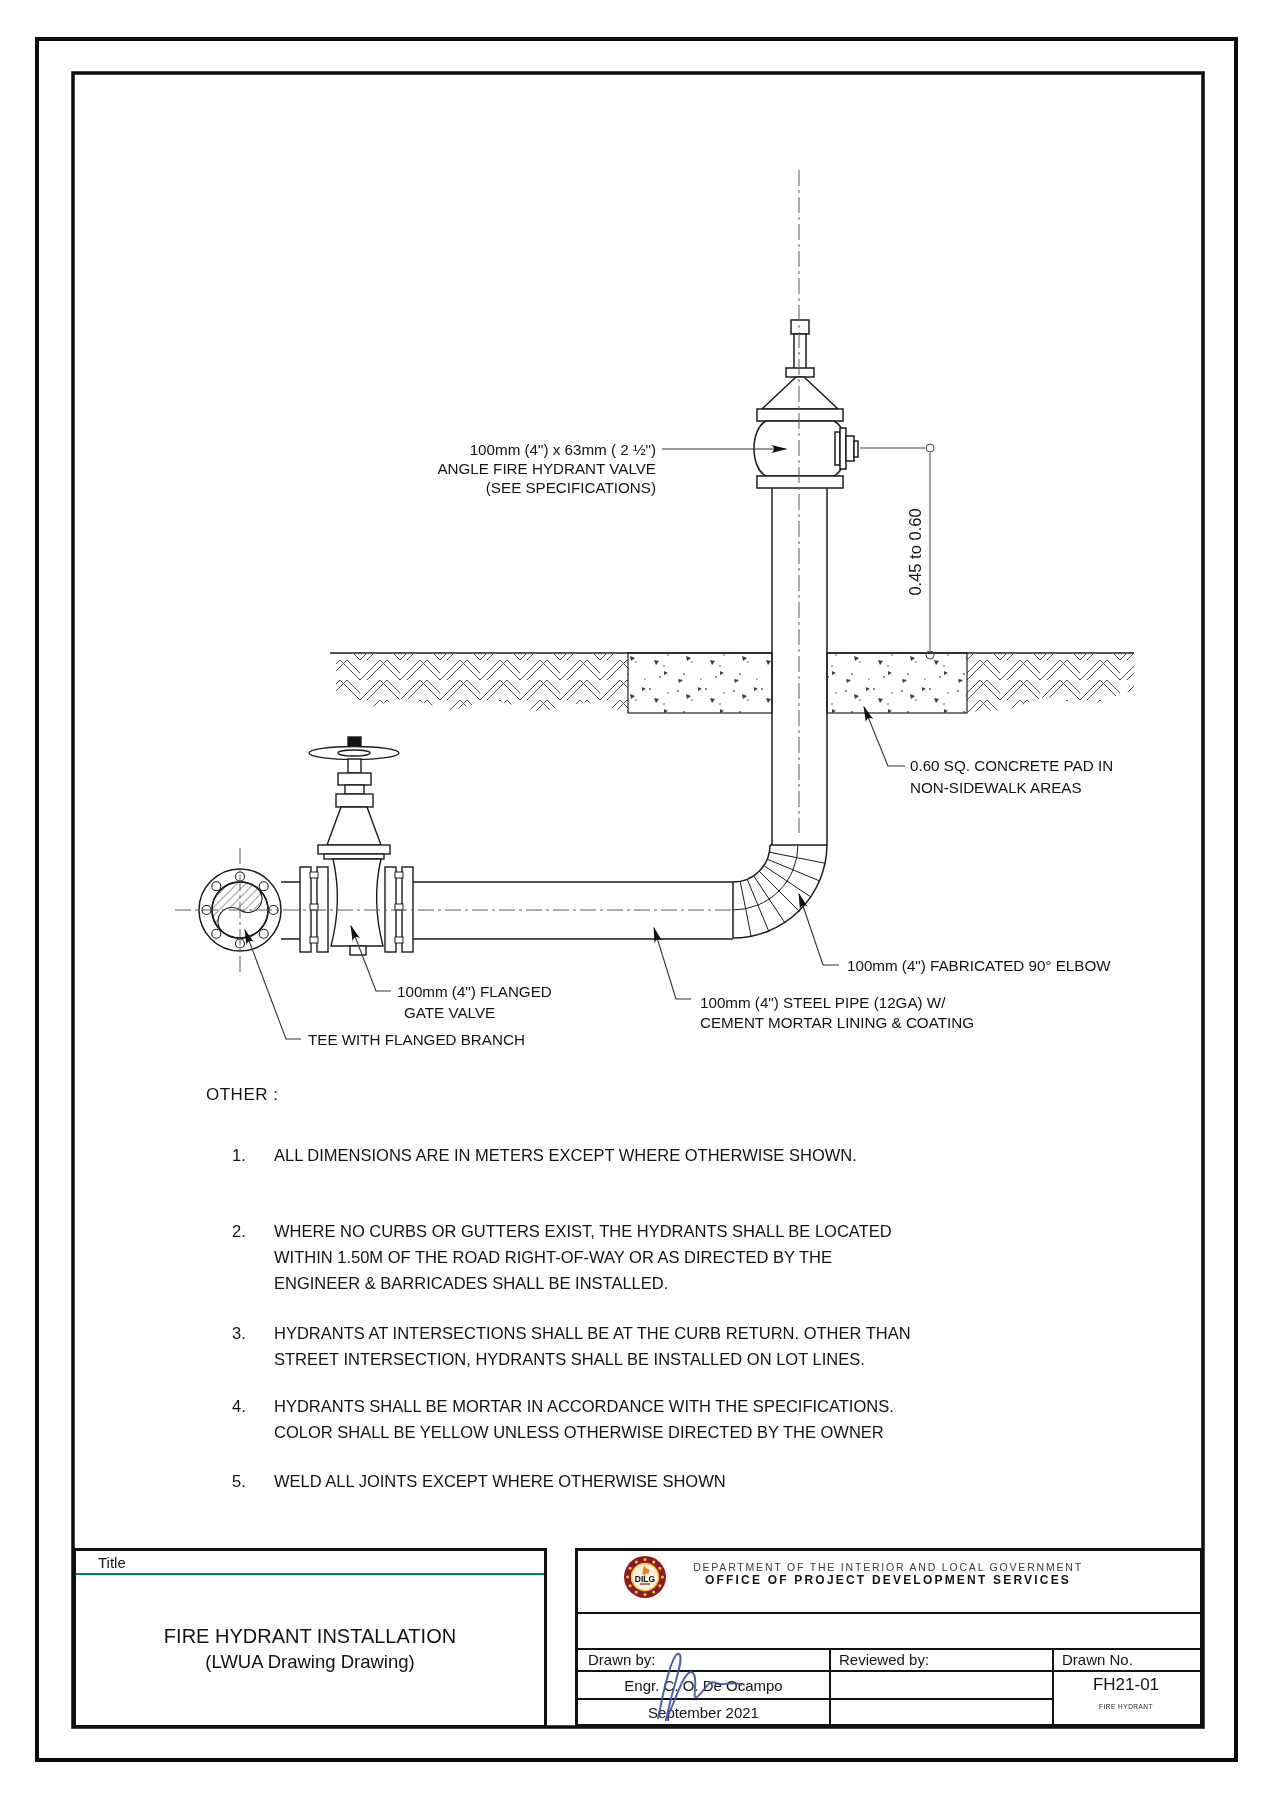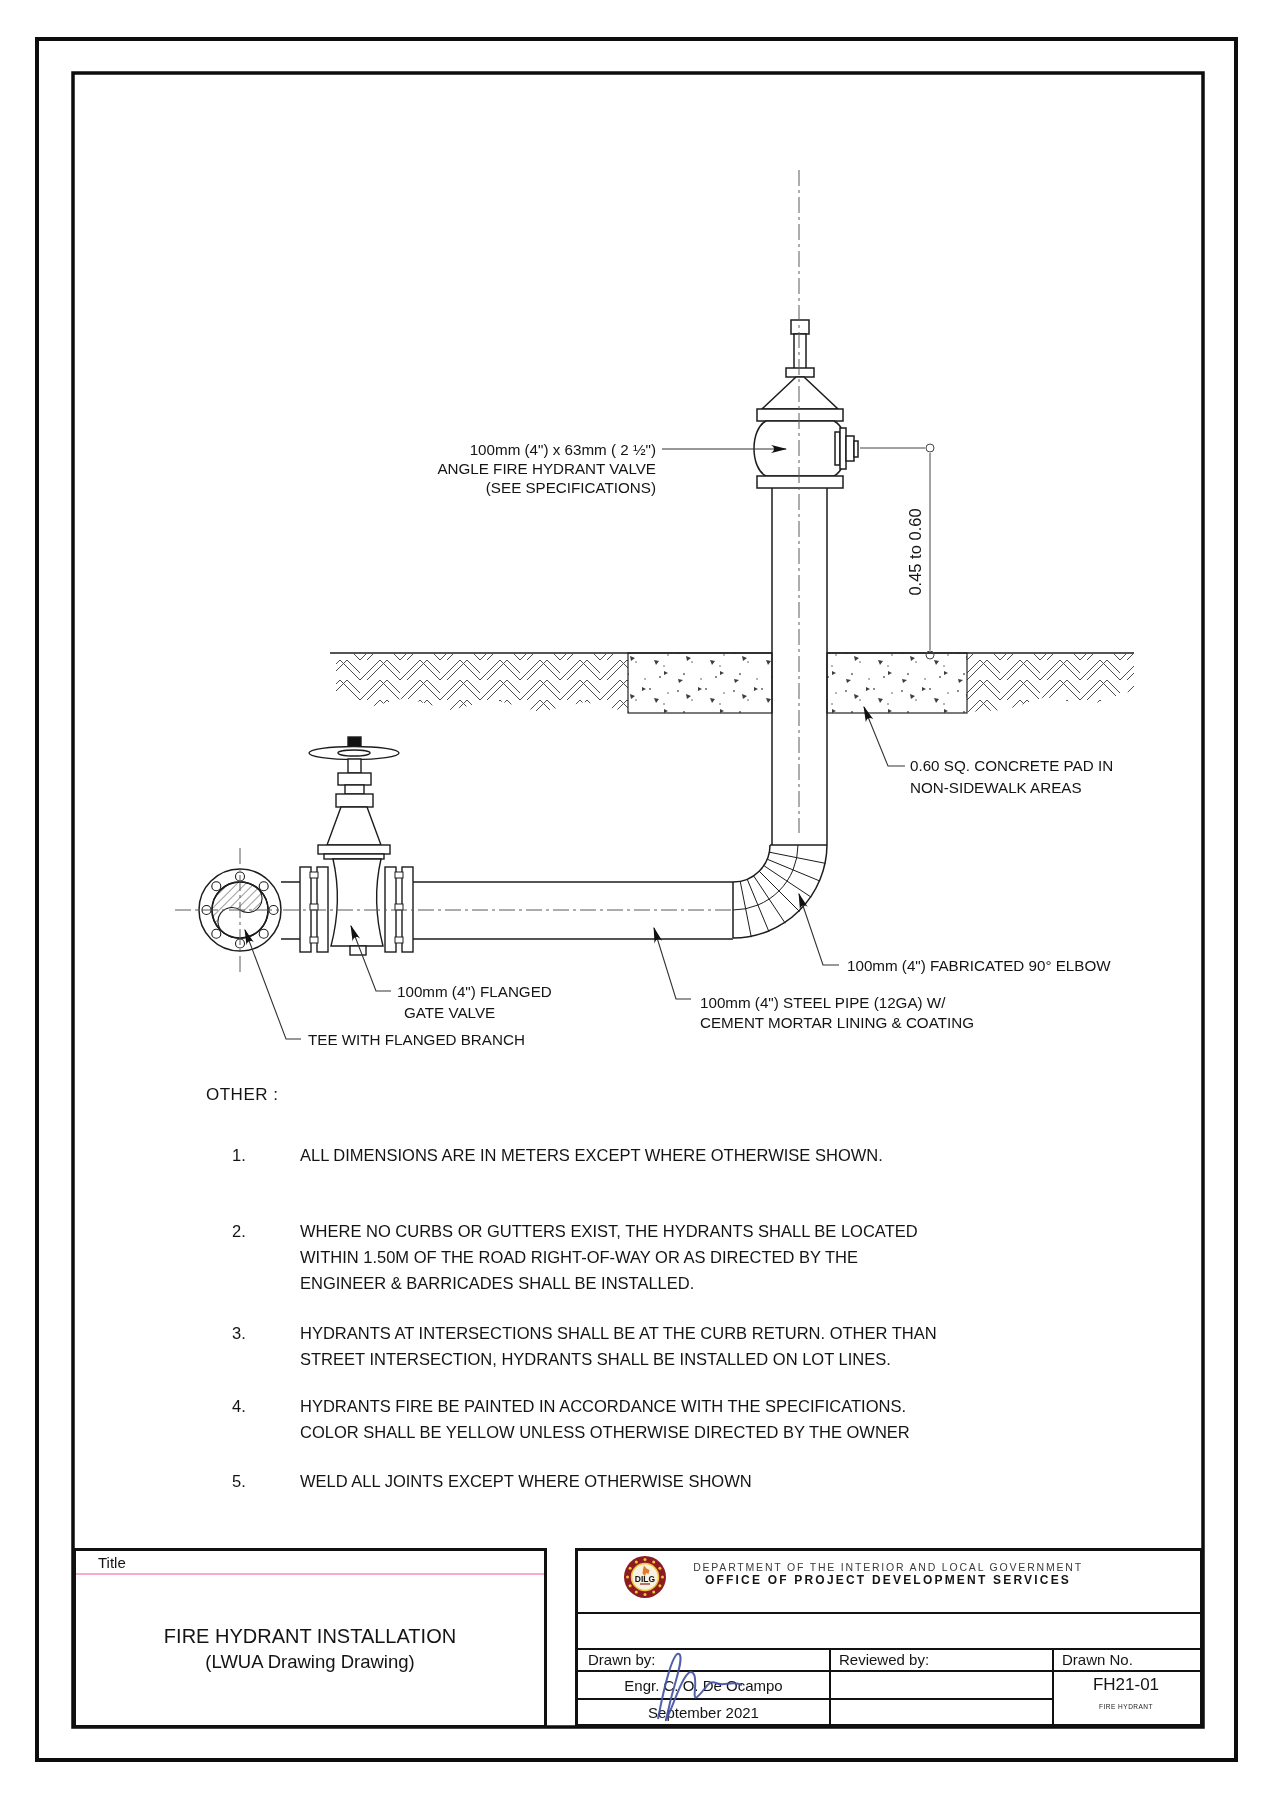--- a/index.html
+++ b/index.html
@@ -4,25 +4,25 @@
 <style>
   html,body{margin:0;padding:0;background:#ffffff;}
   body{width:1272px;height:1800px;position:relative;overflow:hidden;
        font-family:"Liberation Sans", sans-serif;color:#141414;}
   svg text{font-family:"Liberation Sans", sans-serif;fill:#141414;}
   .abs{position:absolute;}
   
   .notes-heading{position:absolute;left:206px;top:1085px;font-size:17px;letter-spacing:.5px;}
   .note{position:absolute;left:232px;font-size:16.5px;line-height:26px;white-space:nowrap;}
   .note .num{position:absolute;left:0;top:0;}
-  .note .lines{margin-left:68px;}
+  .note .lines{margin-left:42px;}
   
   .tb-box{position:absolute;border:3px solid #111;box-sizing:border-box;background:#fff;}
   #tb-left{left:73px;top:1548px;width:474px;height:180px;}
-  .tb-title-row{height:24px;border-bottom:2px solid #f9a8d4;font-size:15px;padding-left:22px;padding-top:3px;box-sizing:border-box;}
+  .tb-title-row{height:24px;border-bottom:2px solid #0f766e;font-size:15px;padding-left:22px;padding-top:3px;box-sizing:border-box;}
   .tb-title-main{height:148px;display:flex;flex-direction:column;align-items:center;justify-content:center;gap:3px;}
   .tb-title-line1{font-size:20px;}
   .tb-title-line2{font-size:18.5px;}
   #tb-right{left:575px;top:1548px;width:628px;height:179px;}
   .hline{position:absolute;height:2px;background:#111;}
   .vline{position:absolute;width:2px;background:#111;}
   .tb-label{position:absolute;font-size:15px;}
   .tb-center{position:absolute;text-align:center;font-size:15px;}
   .agency{position:absolute;left:90px;top:10px;width:440px;text-align:center;}
   .agency-l1{font-size:10.5px;letter-spacing:1.8px;color:#3a3a3a;white-space:nowrap;}
@@ -218,21 +218,21 @@
 <div class="note" style="top:1320px">
   <div class="num">3.</div>
   <div class="lines">
     <div>HYDRANTS AT INTERSECTIONS SHALL BE AT THE CURB RETURN. OTHER THAN</div>
     <div>STREET INTERSECTION, HYDRANTS SHALL BE INSTALLED ON LOT LINES.</div>
   </div>
 </div>
 <div class="note" style="top:1393px">
   <div class="num">4.</div>
   <div class="lines">
-    <div>HYDRANTS FIRE BE PAINTED IN ACCORDANCE WITH THE SPECIFICATIONS.</div>
+    <div>HYDRANTS SHALL BE MORTAR IN ACCORDANCE WITH THE SPECIFICATIONS.</div>
     <div>COLOR SHALL BE YELLOW UNLESS OTHERWISE DIRECTED BY THE OWNER</div>
   </div>
 </div>
 <div class="note" style="top:1468px">
   <div class="num">5.</div>
   <div class="lines">
     <div>WELD ALL JOINTS EXCEPT WHERE OTHERWISE SHOWN</div>
   </div>
 </div>
 

